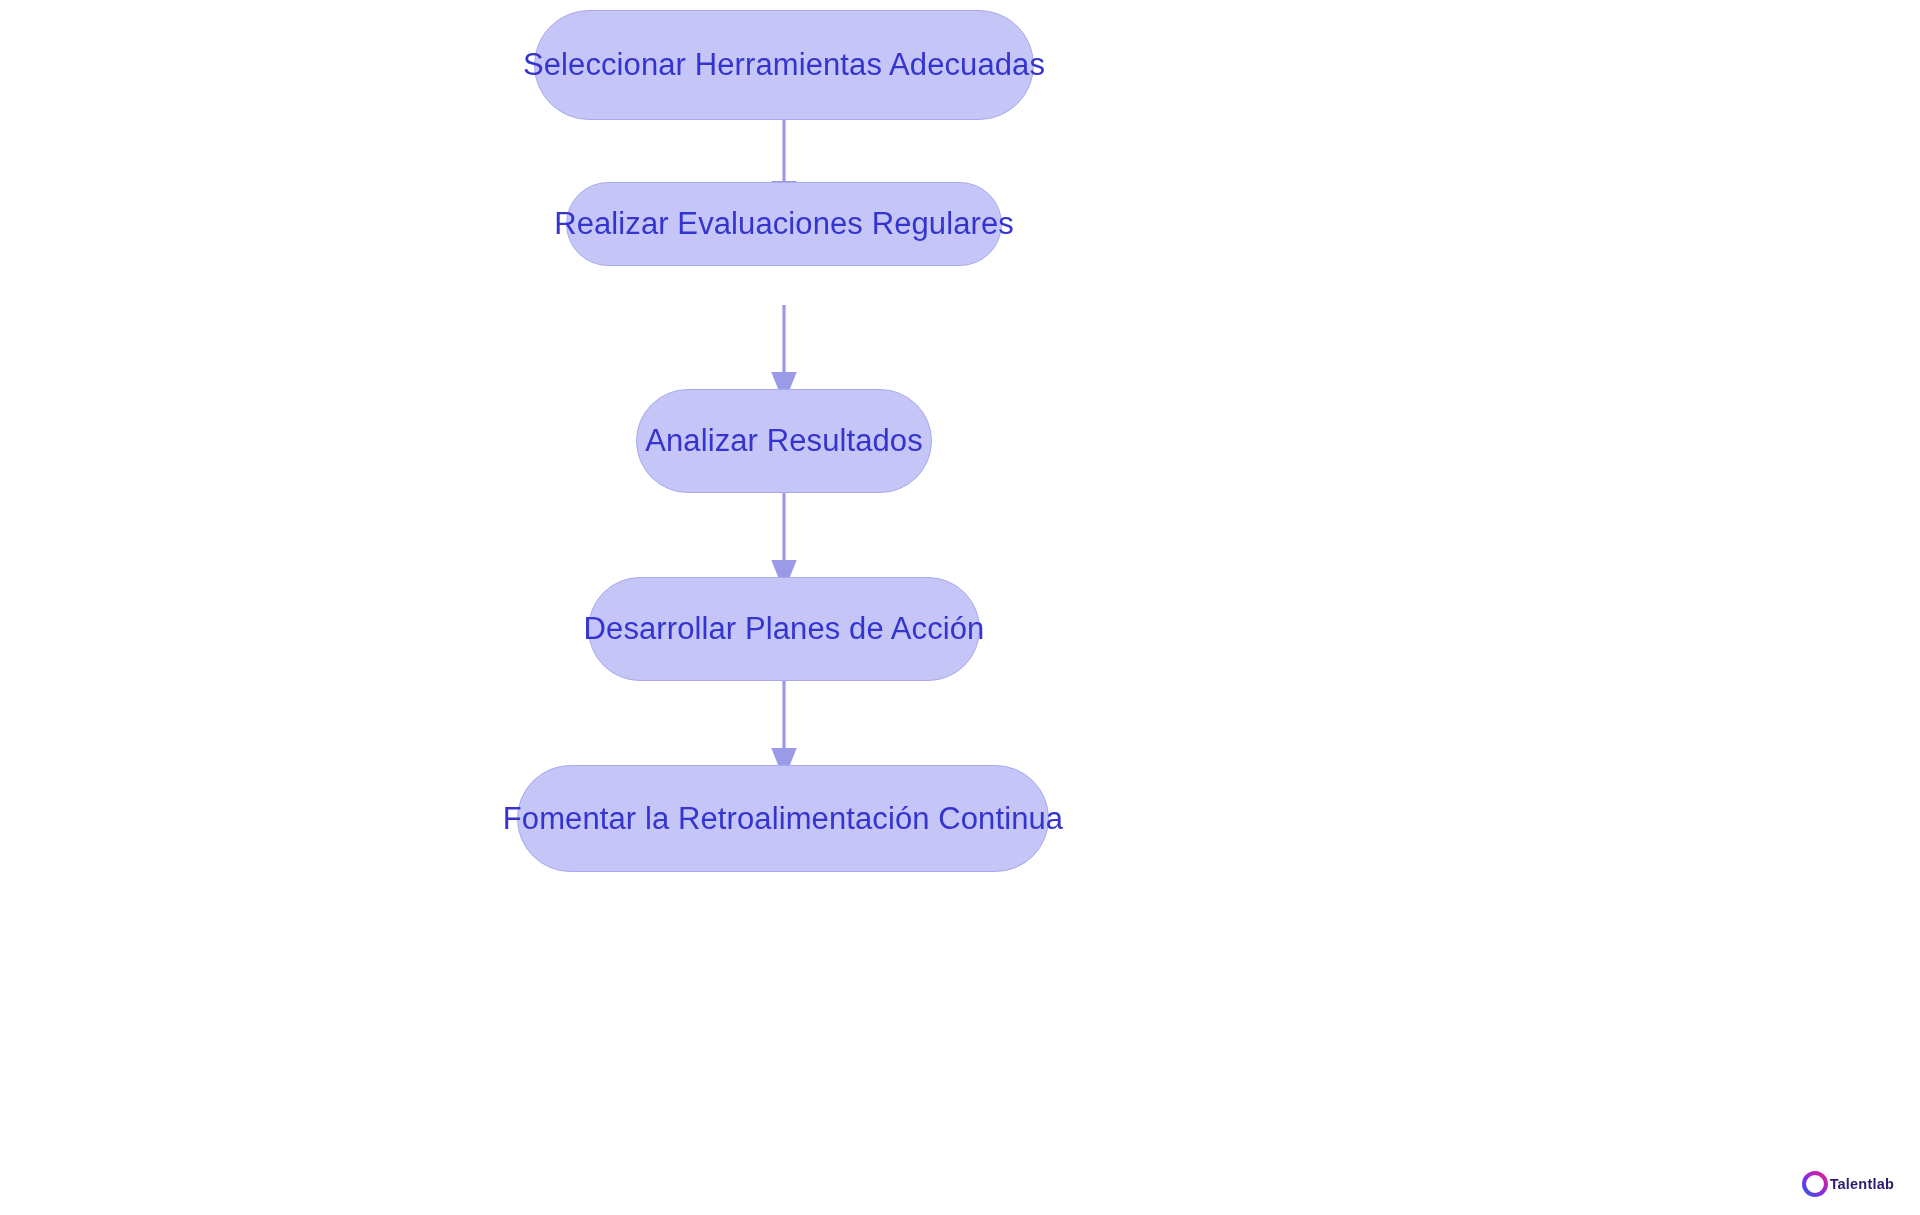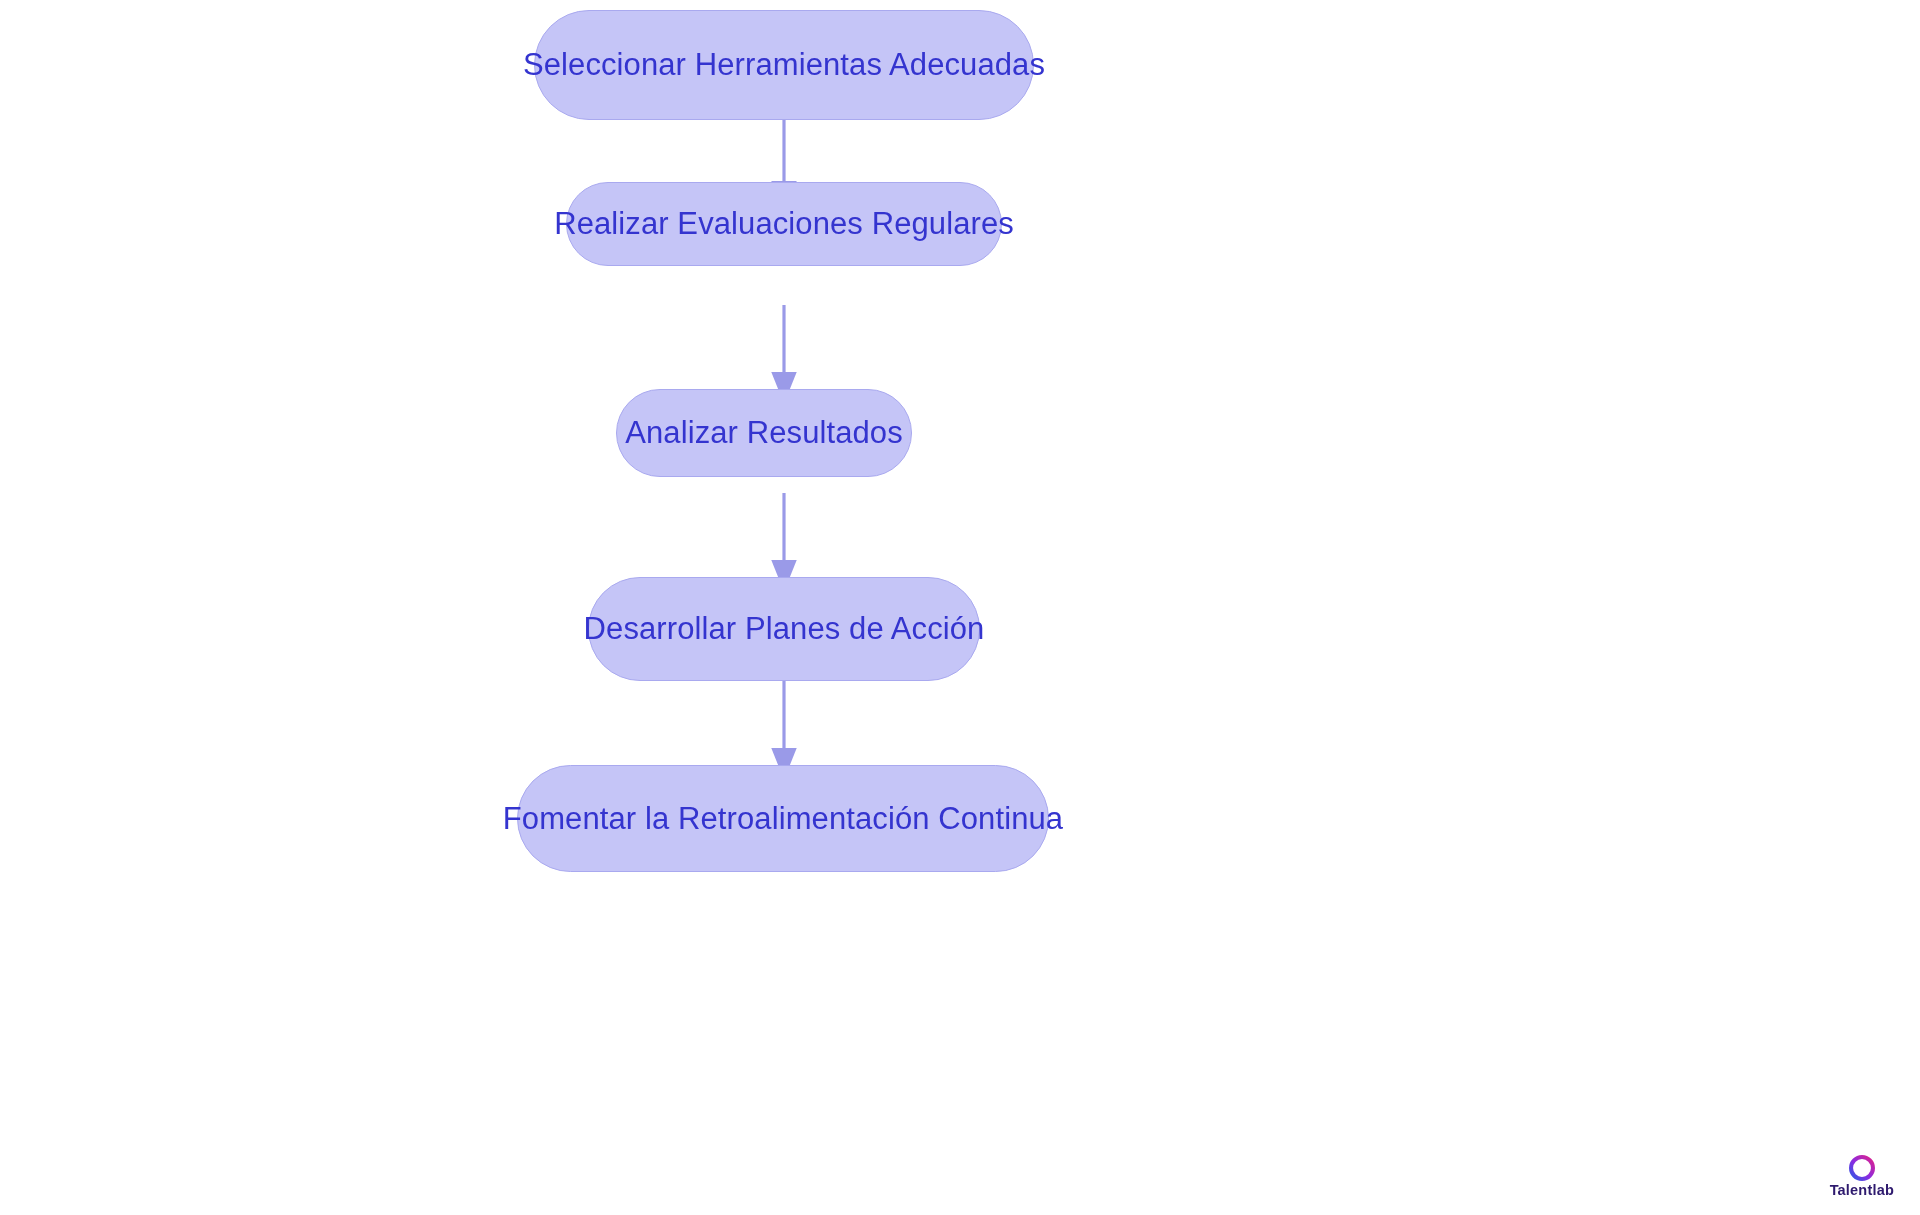--- a/index.html
+++ b/index.html
@@ -42,41 +42,41 @@
     font-size: 31px;
     font-weight: 400;
     letter-spacing: 0.1px;
     line-height: 1.15;
     white-space: nowrap;
     padding: 0 14px;
   }
 
   .node-1 { left: 534px; top: 10px;  width: 500px; height: 110px; }
   .node-2 { left: 566px; top: 182px; width: 436px; height: 84px; }
-  .node-3 { left: 616px; top: 389px; width: 296px; height: 88px; }
+  .node-3 { left: 636px; top: 389px; width: 296px; height: 104px; }
   .node-4 { left: 588px; top: 577px; width: 392px; height: 104px; }
   .node-5 { left: 517px; top: 765px; width: 532px; height: 107px; }
 
   
   .connector {
     position: absolute;
     left: 0;
     top: 0;
     width: 1920px;
     height: 1215px;
     pointer-events: none;
   }
 
   
   #brand-logo {
     position: absolute;
     right: 26px;
     bottom: 18px;
     display: flex;
-    flex-direction: column;
+    flex-direction: row;
     align-items: center;
     gap: 2px;
   }
   .logo-mark {
     width: 26px;
     height: 26px;
     display: block;
   }
   .logo-wordmark {
     font-size: 14.5px;

